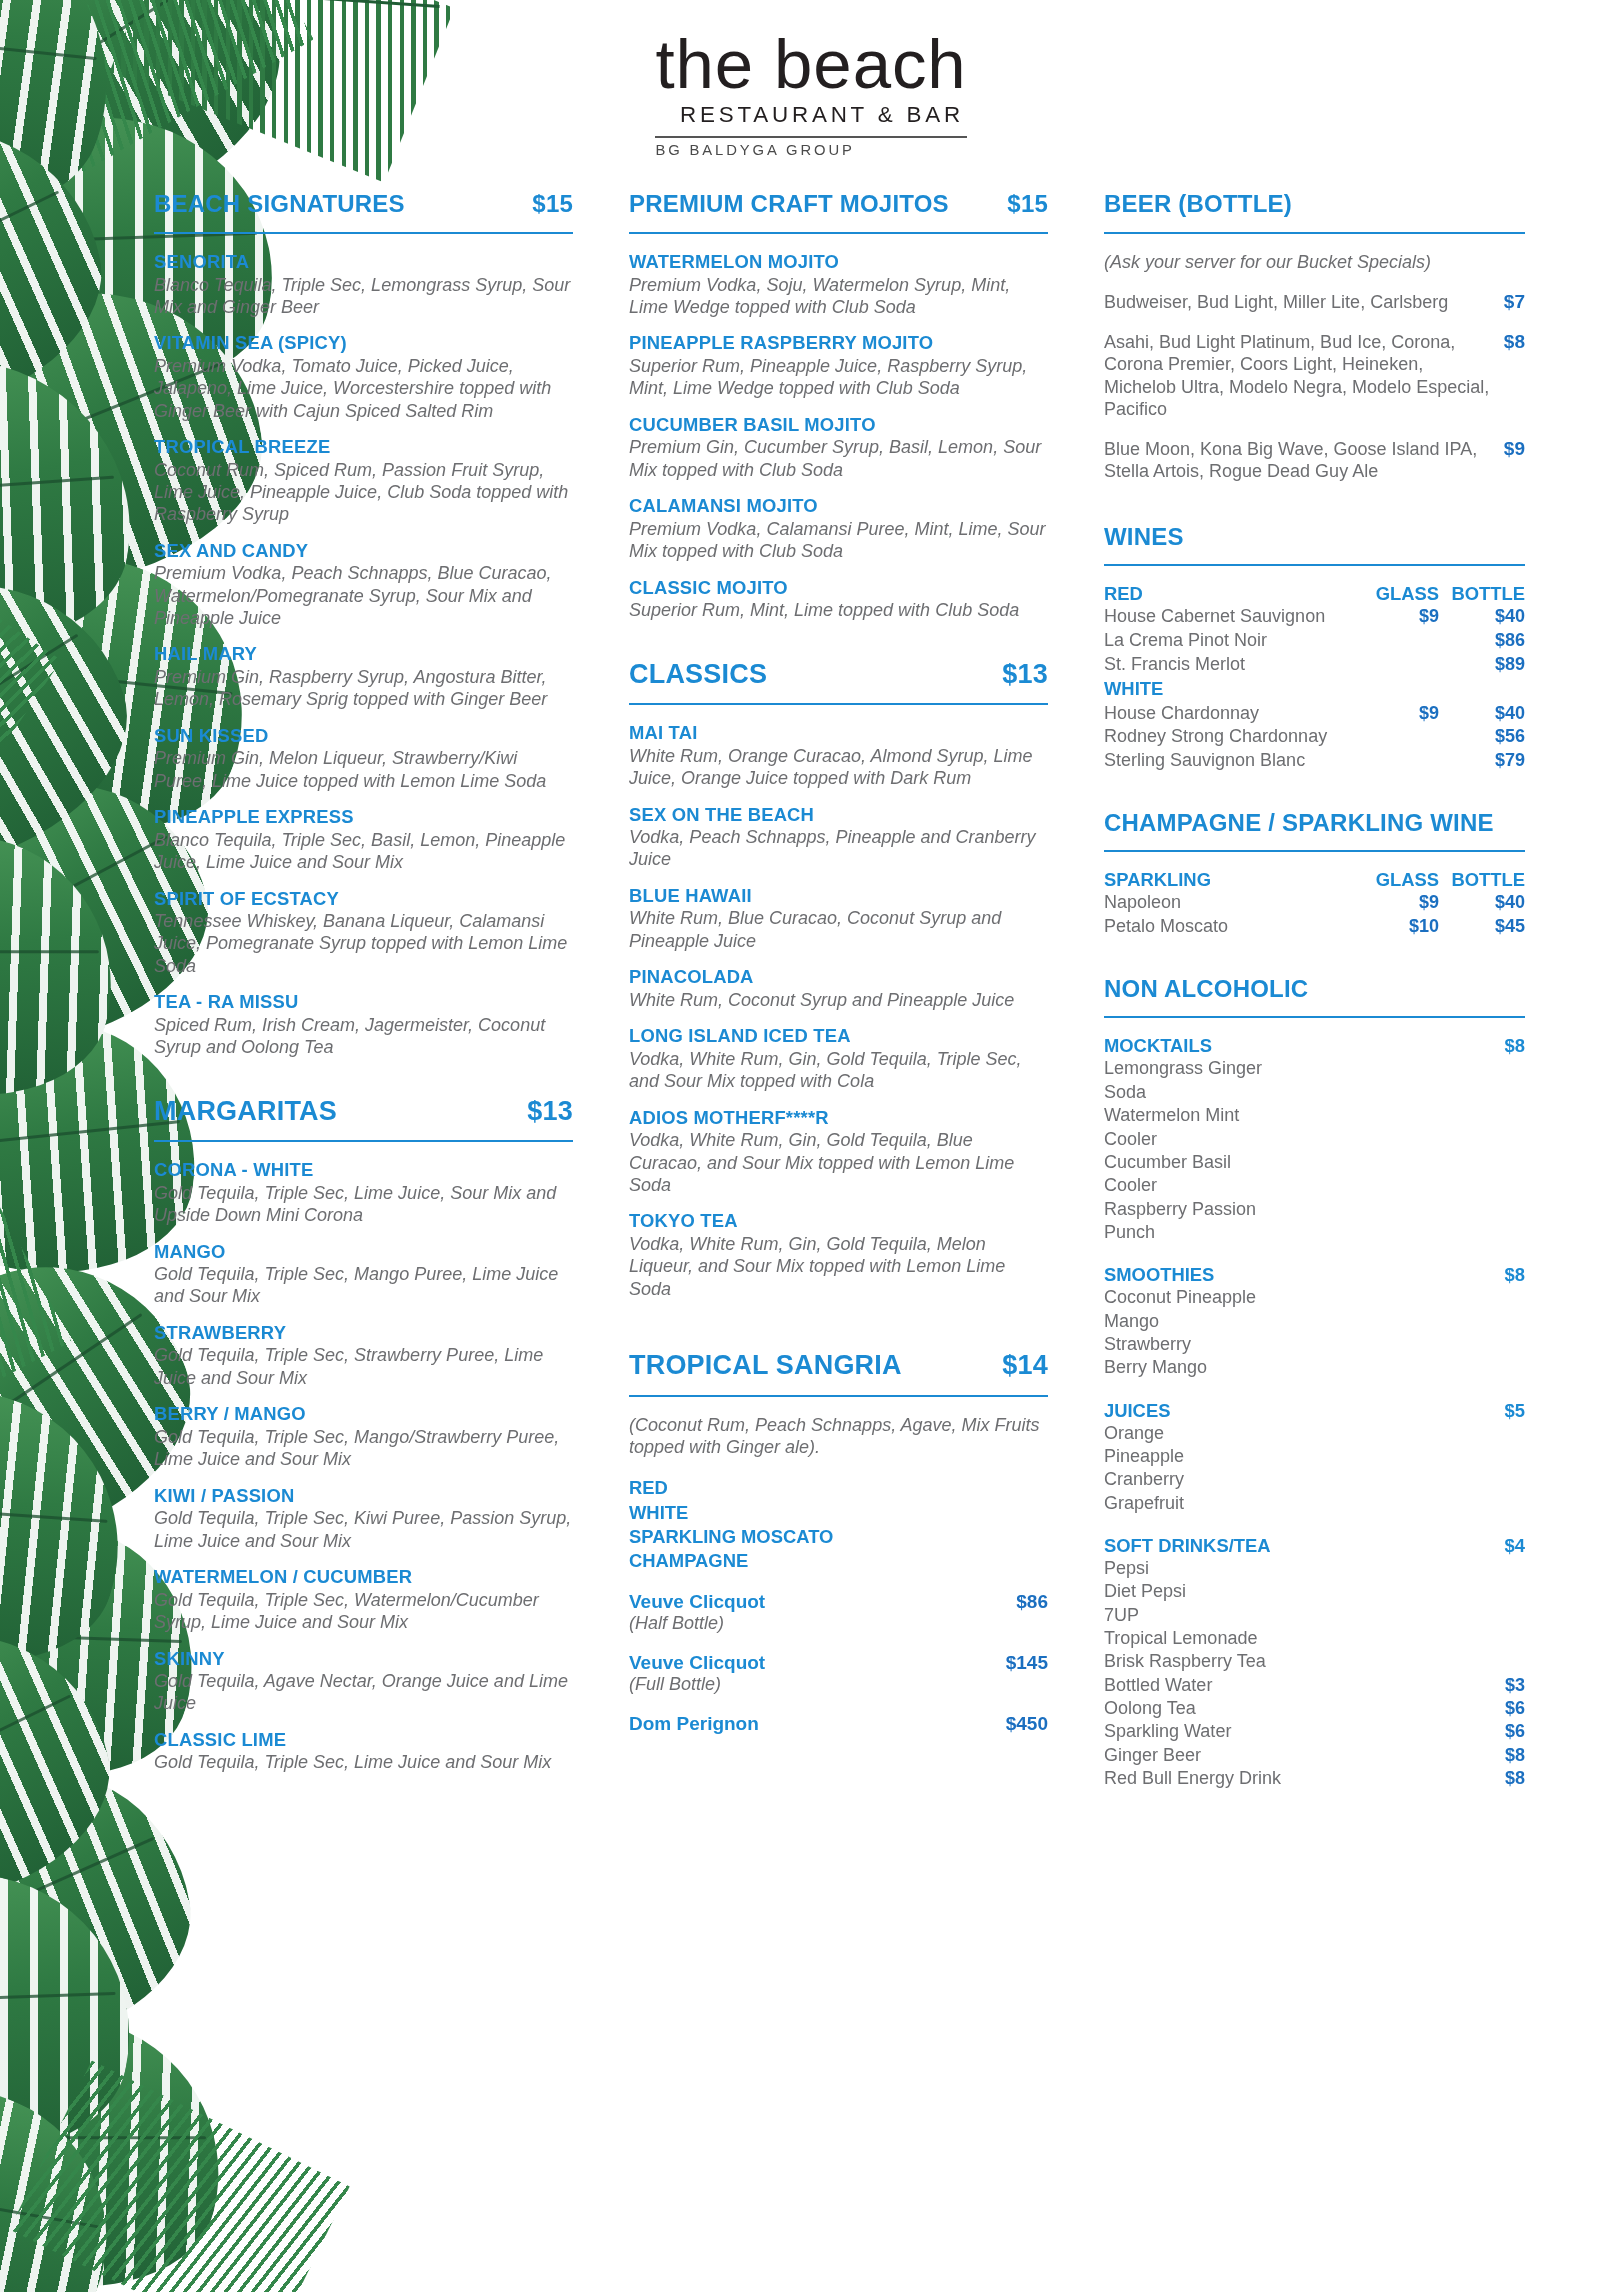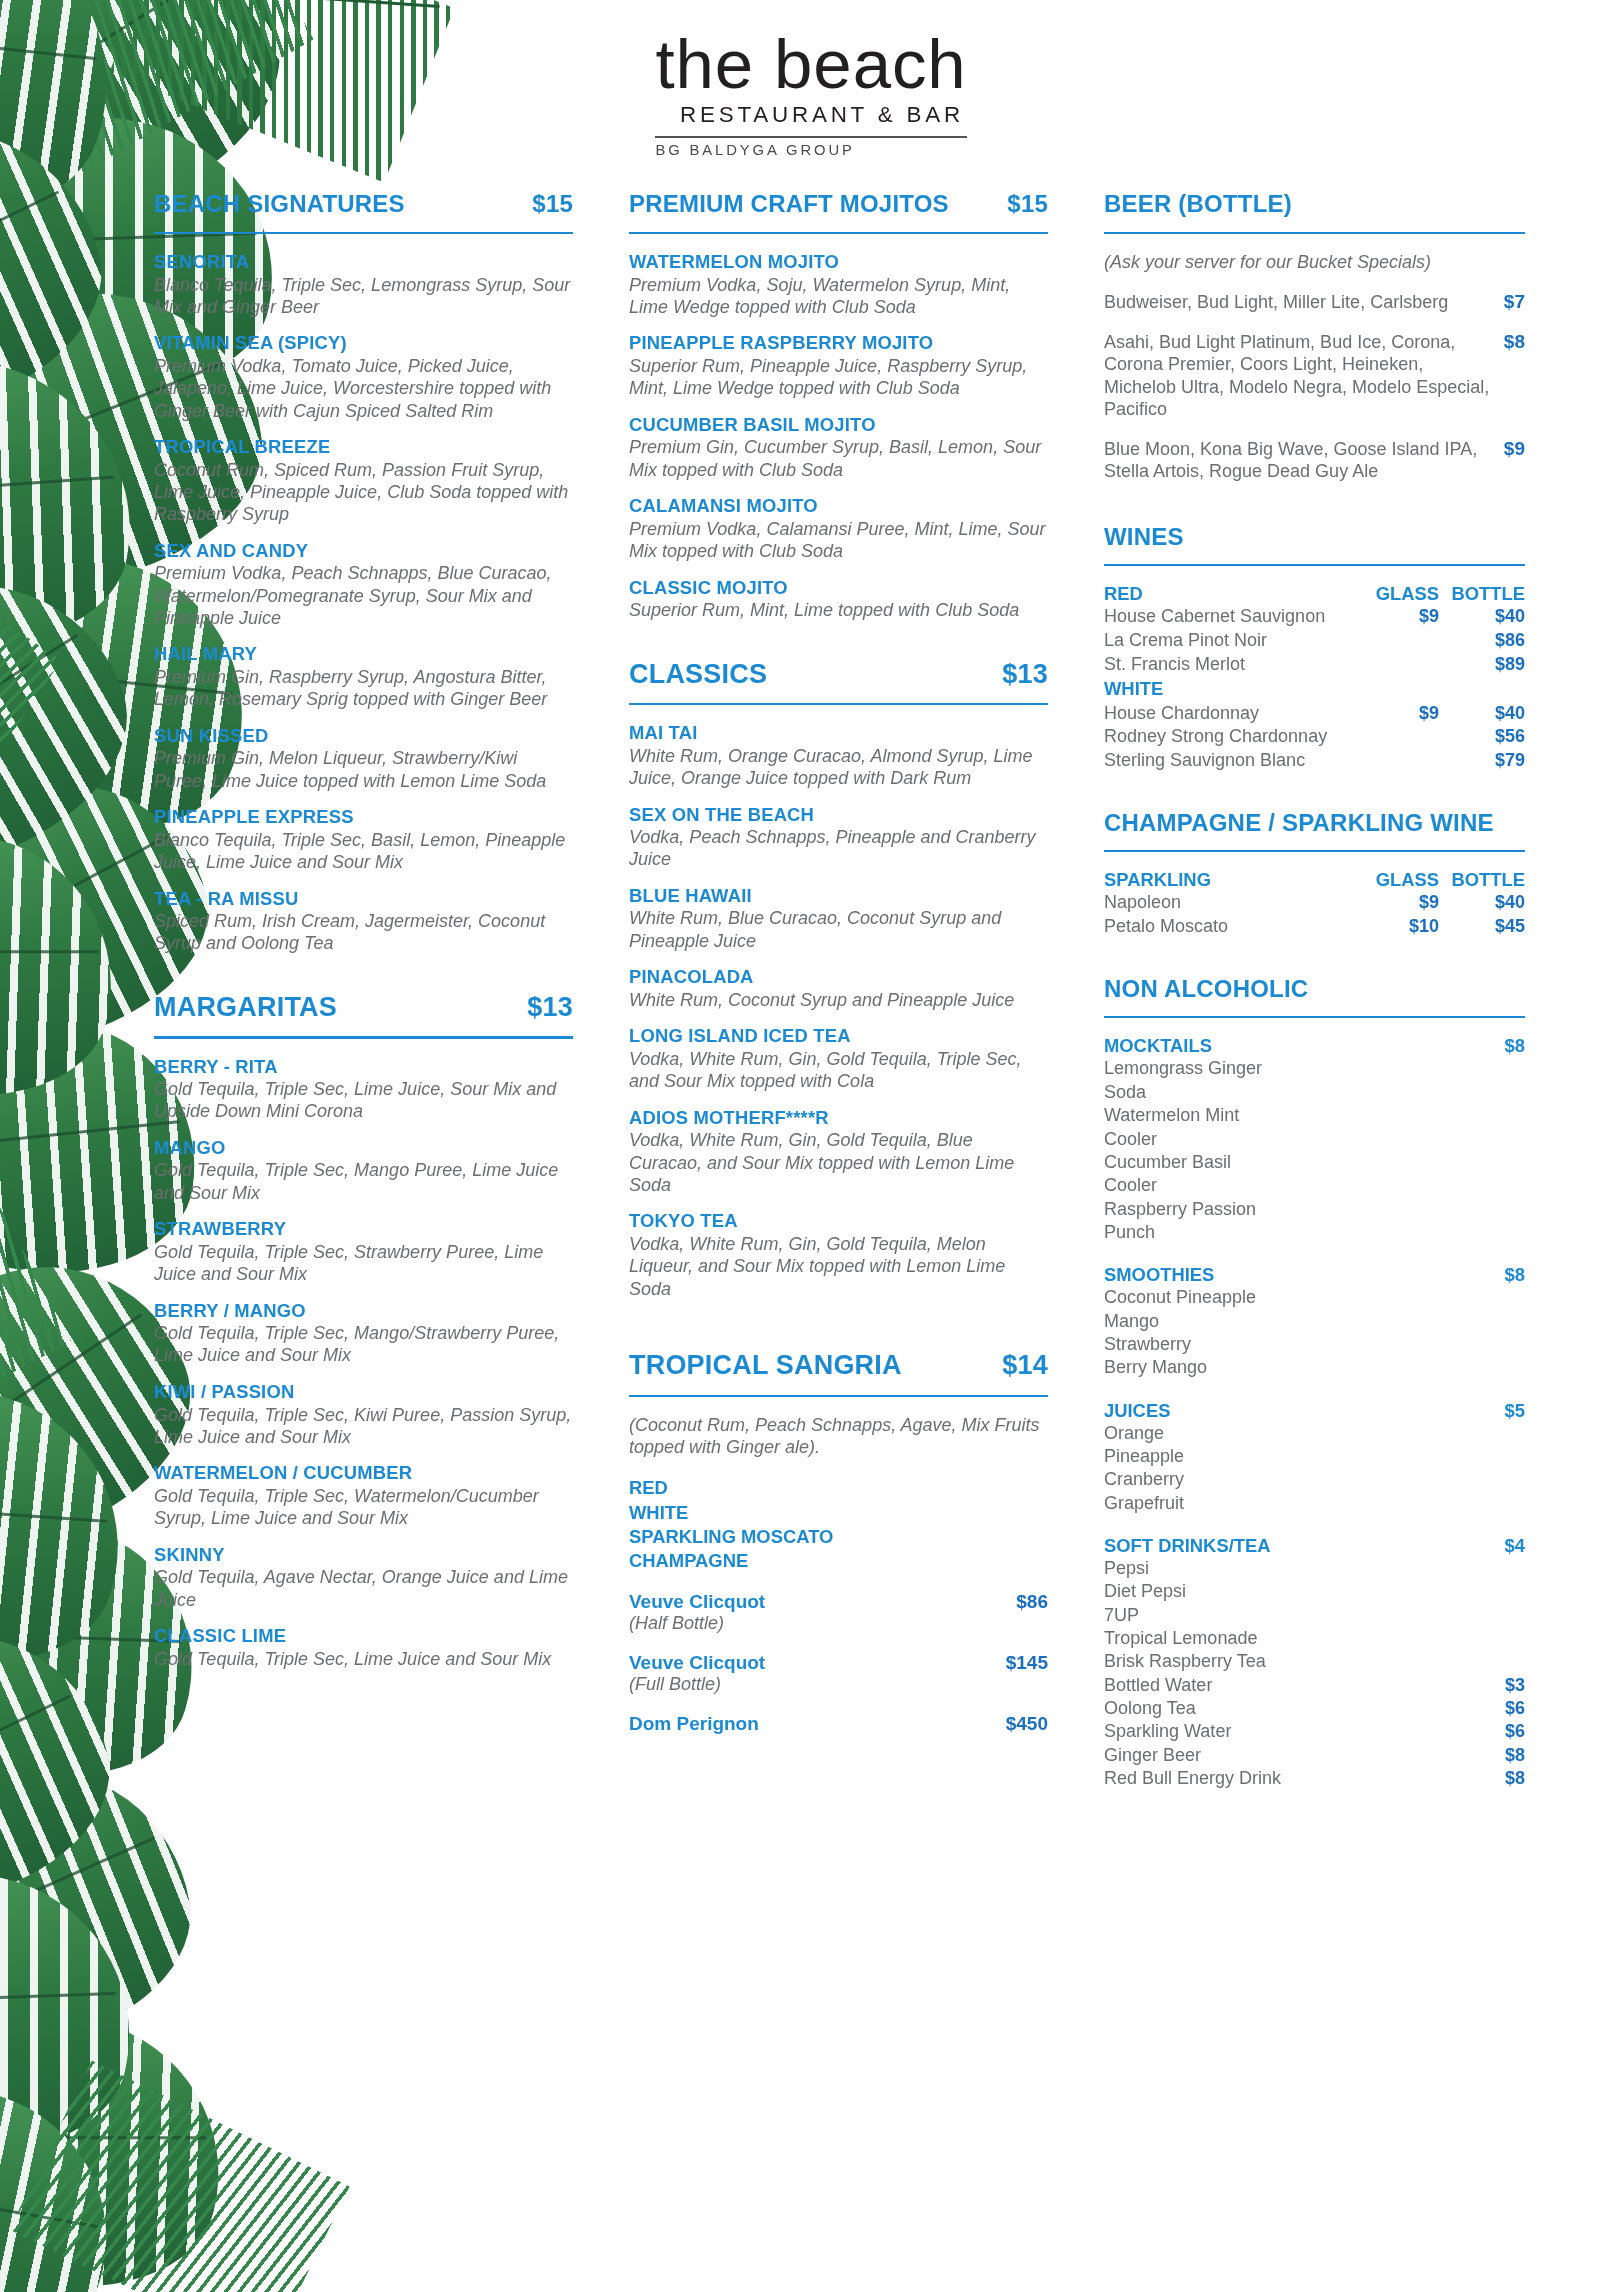--- a/index.html
+++ b/index.html
@@ -310,36 +310,40 @@
         </div>
         <div class="item">
           <div class="item-name">SUN KISSED</div>
           <div class="item-desc">Premium Gin, Melon Liqueur, Strawberry/Kiwi Puree, Lime Juice topped with Lemon Lime Soda</div>
         </div>
         <div class="item">
           <div class="item-name">PINEAPPLE EXPRESS</div>
           <div class="item-desc">Blanco Tequila, Triple Sec, Basil, Lemon, Pineapple Juice, Lime Juice and Sour Mix</div>
         </div>
         <div class="item">
+          <div class="item-name">SPIRIT OF ECSTACY</div>
+          <div class="item-desc">Tennessee Whiskey, Banana Liqueur, Calamansi Juice, Pomegranate Syrup topped with Lemon Lime Soda</div>
+        </div>
+        <div class="item">
           <div class="item-name">TEA - RA MISSU</div>
           <div class="item-desc">Spiced Rum, Irish Cream, Jagermeister, Coconut Syrup and Oolong Tea</div>
         </div>
       </div>
 
       <div class="spacer-md"></div>
 
       <div>
         <div class="sec-head big">
           <span>MARGARITAS</span>
           <span>$13</span>
         </div>
         <div class="sec-rule"></div>
 
         <div class="item">
-          <div class="item-name">BERRY - RITA</div>
+          <div class="item-name">CORONA - WHITE</div>
           <div class="item-desc">Gold Tequila, Triple Sec, Lime Juice, Sour Mix and Upside Down Mini Corona</div>
         </div>
         <div class="item">
           <div class="item-name">MANGO</div>
           <div class="item-desc">Gold Tequila, Triple Sec, Mango Puree, Lime Juice and Sour Mix</div>
         </div>
         <div class="item">
           <div class="item-name">STRAWBERRY</div>
           <div class="item-desc">Gold Tequila, Triple Sec, Strawberry Puree, Lime Juice and Sour Mix</div>
         </div>

